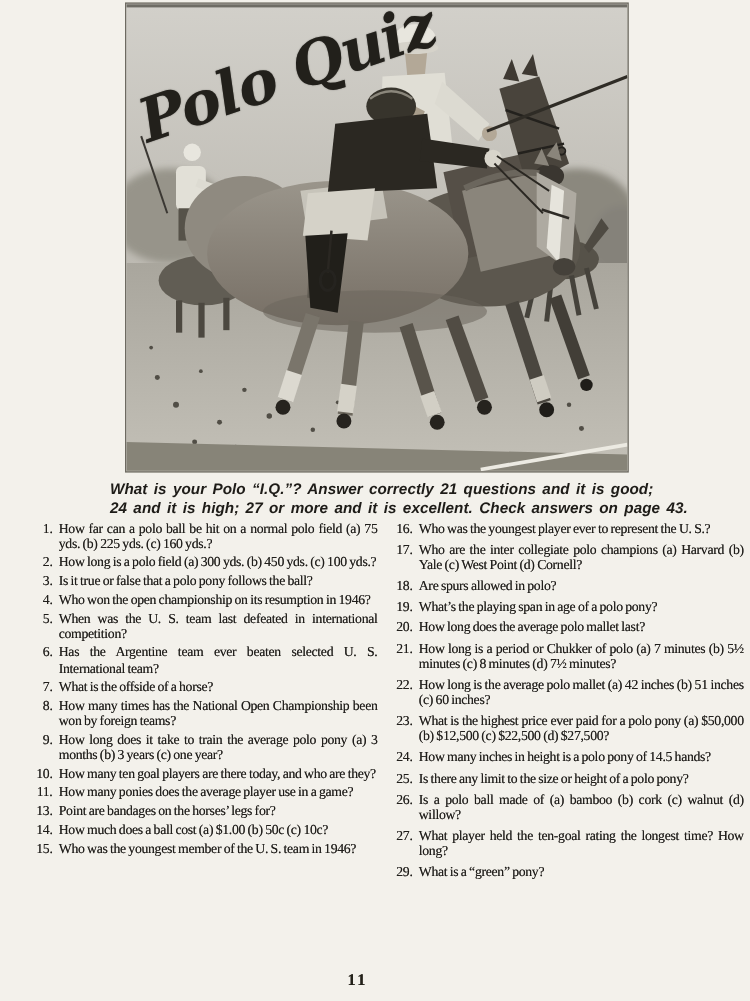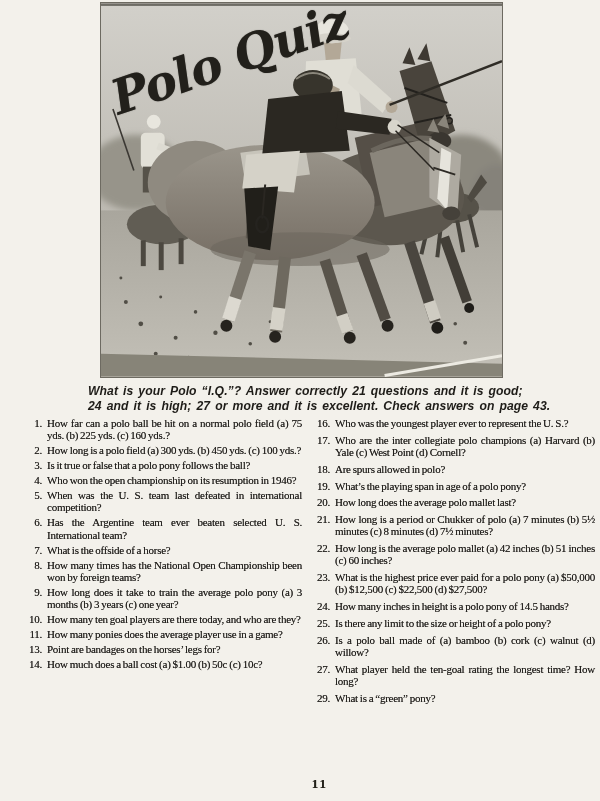--- a/index.html
+++ b/index.html
@@ -64,21 +64,21 @@
     margin-bottom: 2.8px;
     text-shadow: 0 0 .3px rgba(32,30,27,.7);
   }
   .col-right .q { margin-bottom: 4.6px; }
   .q-num { flex: 0 0 26px; text-align: right; padding-right: 5px; }
   .q-text { flex: 1; text-align: justify; }
 
   
   .page-number {
     position: absolute; left: 278px; top: 776px; width: 50px;
-    text-align: right;
+    text-align: left;
     font-weight: 700; font-size: 13px; letter-spacing: 2px;
     color: #232119;
     text-shadow: 0 0 .4px rgba(35,33,25,.8);
   }
 </style>
 </head>
 <body>
 
 <div class="page">
 
@@ -289,20 +289,24 @@
           <span class="q-text">How many ponies does the average player use in a game?</span>
         </li>
         <li class="q">
           <span class="q-num">13.</span>
           <span class="q-text">Point are bandages on the horses’ legs for?</span>
         </li>
         <li class="q">
           <span class="q-num">14.</span>
           <span class="q-text">How much does a ball cost (a) $1.00 (b) 50c (c) 10c?</span>
         </li>
+        <li class="q">
+          <span class="q-num">15.</span>
+          <span class="q-text">Who was the youngest member of the U. S. team in 1946?</span>
+        </li>
       </ol>
     <ol class="col col-right" id="col-right">
         <li class="q">
           <span class="q-num">16.</span>
           <span class="q-text">Who was the youngest player ever to represent the U. S.?</span>
         </li>
         <li class="q">
           <span class="q-num">17.</span>
           <span class="q-text">Who are the inter collegiate polo champions (a) Harvard (b) Yale (c) West Point (d) Cornell?</span>
         </li>

